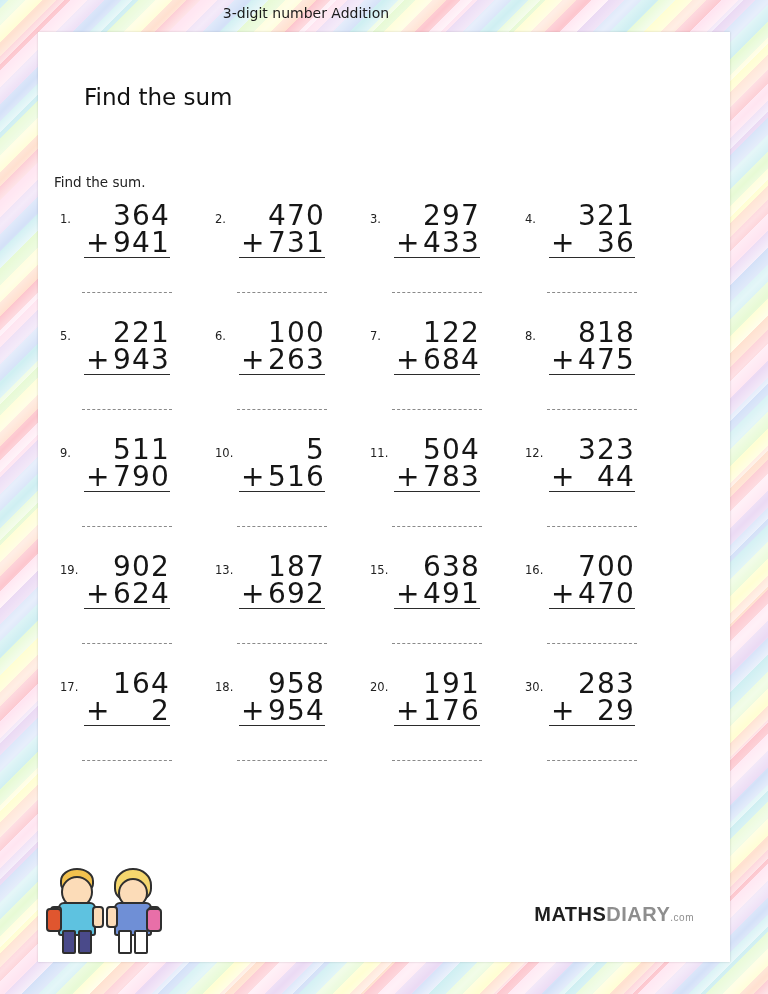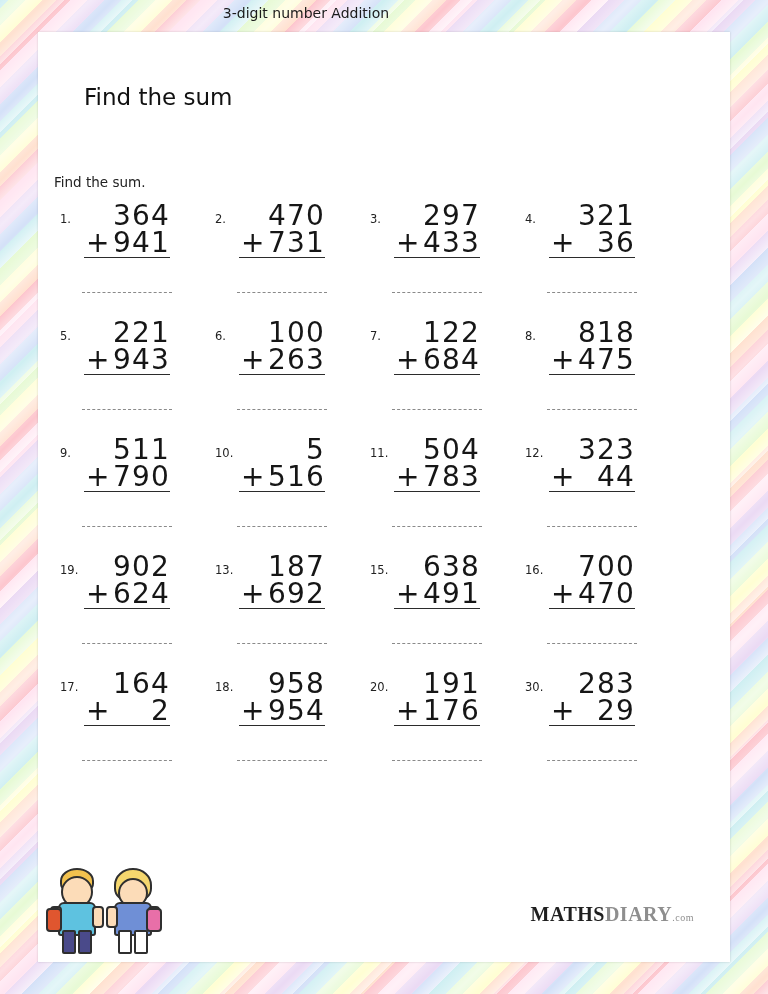--- a/index.html
+++ b/index.html
@@ -142,21 +142,21 @@
     top: 92px;
     width: 90px;
     border-bottom: 1.4px dashed #8a8a8a;
   }
 
   
   .logo {
     position: absolute;
     right: 36px;
     bottom: 36px;
-    font-family: Liberation Serif, serif;
+    font-family: Liberation Sans, sans-serif;
     letter-spacing: 0.5px;
   }
   .logo .maths {
     font-size: 20px;
     font-weight: bold;
     color: #1f1f1f;
   }
   .logo .diary {
     font-size: 20px;
     font-weight: bold;

